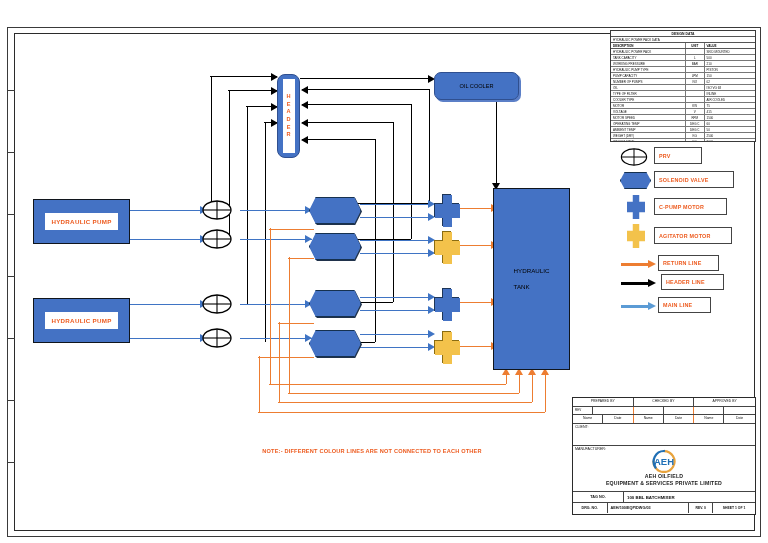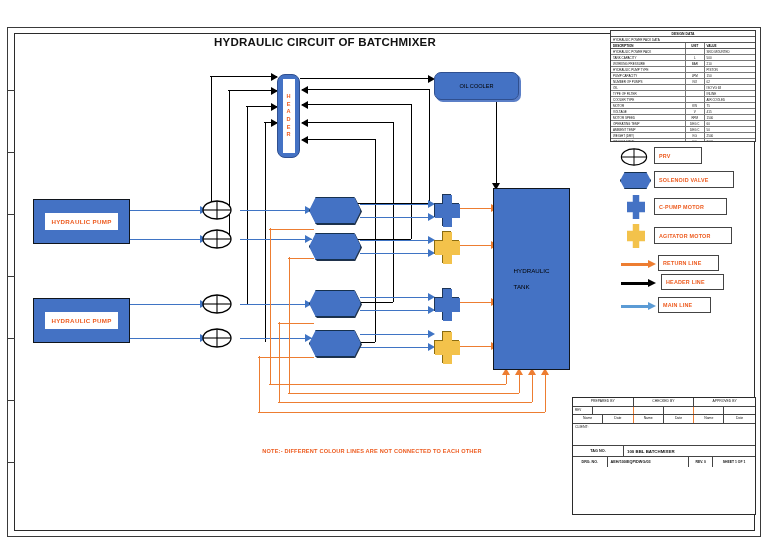--- a/index.html
+++ b/index.html
@@ -187,21 +187,20 @@
   <div class="frame-outer"></div>
   <div class="frame-inner"></div>
   <div class="zone-tick" style="top:90px;"></div>
   <div class="zone-tick" style="top:152px;"></div>
   <div class="zone-tick" style="top:214px;"></div>
   <div class="zone-tick" style="top:276px;"></div>
   <div class="zone-tick" style="top:338px;"></div>
   <div class="zone-tick" style="top:400px;"></div>
   <div class="zone-tick" style="top:462px;"></div>
 
-  <div class="main-title">HYDRAULIC CIRCUIT OF BATCHMIXER</div>
 
   <div class="ln hb black" style="left:300px; top:78px;  width:129px;"></div>
   <div class="arrow ar-r black-f" style="left:428px; top:74.5px;"></div>
 
   <div class="ln vb black" style="left:496px; top:100px; height:86px;"></div>
   <div class="arrow ar-d black-f" style="left:492.2px; top:183px;"></div>
 
   <div class="ln hb black" style="left:302px; top:89px;  width:128px;"></div>
   <div class="ln vb black" style="left:428.5px; top:89px; height:114px;"></div>
   <div class="arrow ar-l black-f" style="left:301px; top:85.5px;"></div>
@@ -525,20 +524,32 @@
       <div class="tb-c tb-appr" style="width:16.6%;">Name</div>
       <div class="tb-c tb-appr tb-orange" style="width:16.7%;">Date</div>
       <div class="tb-c tb-appr" style="width:16.6%;">Name</div>
       <div class="tb-c tb-appr tb-orange" style="width:16.7%;">Date</div>
       <div class="tb-c tb-appr" style="width:16.6%;">Name</div>
       <div class="tb-c tb-appr" style="width:16.8%; border-right:none;">Date</div>
     </div>
     <div class="tb-client">
       <span>CLIENT:</span>
     </div>
+    <div class="tb-manu">
+      <span>MANUFACTURER:</span>
+      <div class="logo-wrap">
+        <svg width="26" height="24" viewBox="0 0 52 48">
+          <path d="M26 4 A21 21 0 1 1 25.9 4" fill="none" stroke="#E8A33D" stroke-width="4.5" stroke-linecap="round" stroke-dasharray="98 40"></path>
+          <path d="M26 4 A21 21 0 0 0 9 37" fill="none" stroke="#1F6FB5" stroke-width="4.5" stroke-linecap="round"></path>
+          <text x="26" y="32" text-anchor="middle" font-family="Liberation Sans, sans-serif" font-size="19" font-weight="bold" fill="#1F6FB5">AEH</text>
+        </svg>
+      </div>
+      <div class="company1">AEH OILFIELD</div>
+      <div class="company2">EQUIPMENT &amp; SERVICES PRIVATE LIMITED</div>
+    </div>
     <div class="tb-tag">
       <div class="k">TAG NO.</div>
       <div class="v">100 BBL BATCHMIXER</div>
     </div>
     <div class="tb-drg">
       <div class="k">DRG. NO.</div>
       <div class="v">AEH/100/EQP/DWG/03</div>
       <div class="k2">REV. 0</div>
       <div class="v2">SHEET 1 OF 1</div>
     </div>

